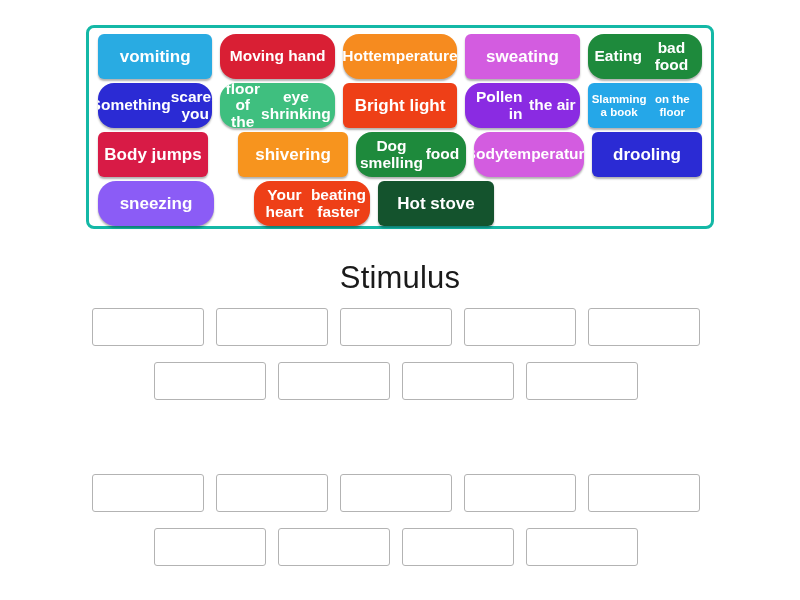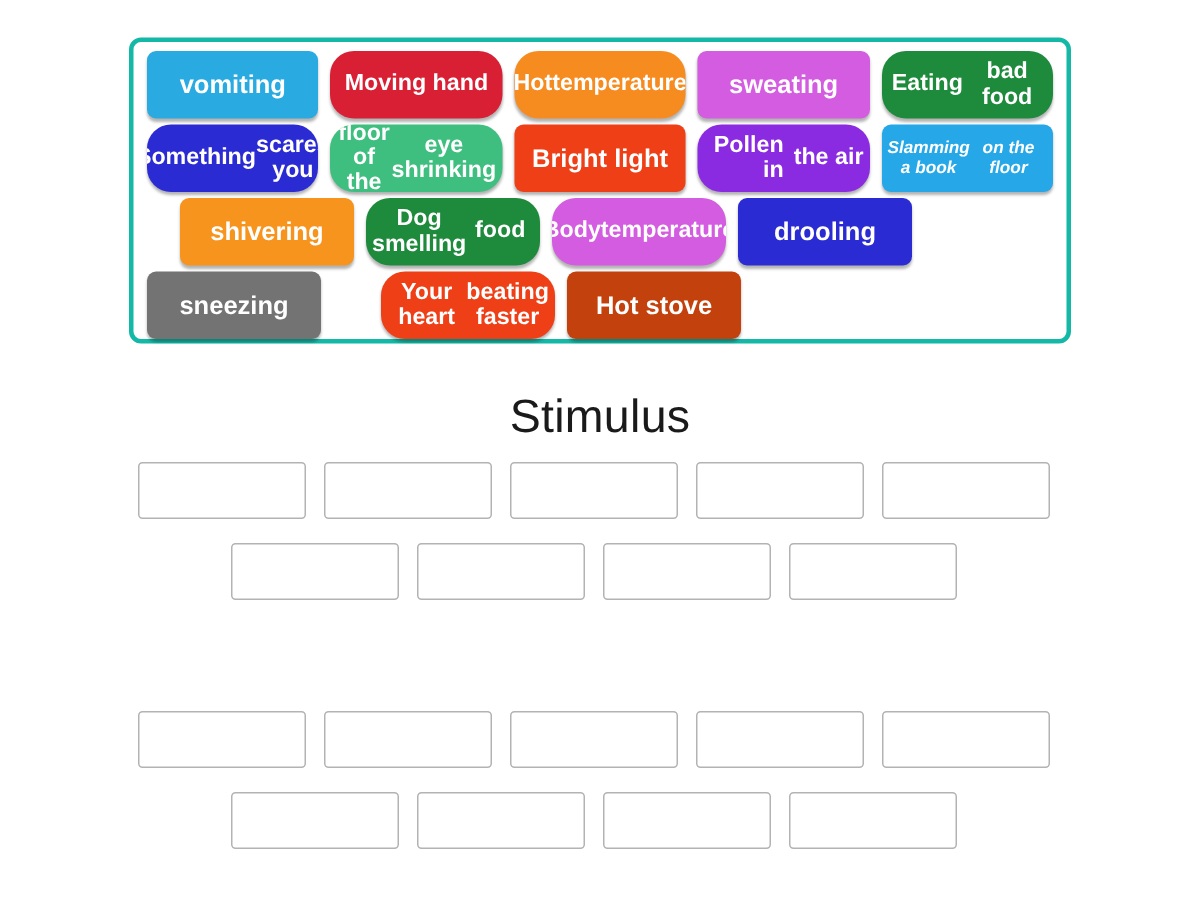--- a/index.html
+++ b/index.html
@@ -144,50 +144,53 @@
           <span class="tl">floor of the</span>
           <span class="tl">eye shrinking</span>
         </div>
         <div class="tile col fs-lg" style="background: rgb(238, 63, 23);">
           <span class="tl">Bright light</span>
         </div>
         <div class="tile col fs-md" style="background: rgb(138, 43, 226); text-align: right;">
           <span class="tl">Pollen in</span>
           <span class="tl">the air</span>
         </div>
-        <div class="tile col fs-xs" style="background: rgb(37, 167, 232); font-style: italic;">
+        <div class="tile col fs-xs" style="background: rgb(37, 167, 232);">
           <span class="tl">Slamming a book</span>
           <span class="tl">on the floor</span>
         </div>
       </div>
       <div class="tile-row">
+        <div class="tile col fs-lg" style="background: rgb(216, 27, 70);">
+          <span class="tl">Body jumps</span>
+        </div>
         <div class="tile col fs-lg" style="background: rgb(247, 148, 30); margin-left: 26px;">
           <span class="tl">shivering</span>
         </div>
         <div class="tile col fs-md" style="background: rgb(30, 138, 60);">
           <span class="tl">Dog smelling</span>
           <span class="tl">food</span>
         </div>
         <div class="tile col fs-md" style="background: rgb(211, 92, 224);">
           <span class="tl">Body</span>
           <span class="tl">temperature</span>
         </div>
         <div class="tile col fs-lg" style="background: rgb(43, 43, 212);">
           <span class="tl">drooling</span>
         </div>
       </div>
       <div class="tile-row">
-        <div class="tile col fs-lg" style="background: #737373;">
+        <div class="tile col fs-lg" style="background: #8b5cf6; border-radius: 18px;">
           <span class="tl">sneezing</span>
         </div>
         <div class="tile col fs-md" style="background: rgb(238, 63, 23); margin-left: 36px;">
           <span class="tl">Your heart</span>
           <span class="tl">beating faster</span>
         </div>
-        <div class="tile col fs-lg" style="background: #c2410c;">
+        <div class="tile col fs-lg" style="background: #14532d;">
           <span class="tl">Hot stove</span>
         </div>
       </div>
     </div>
 
   <div class="section-title" id="stimulus-title">Stimulus</div>
   <div class="dropzone-group" id="stimulus-zones">
       <div class="zone-row row-a">
         <div class="dropzone"></div>
         <div class="dropzone"></div>

